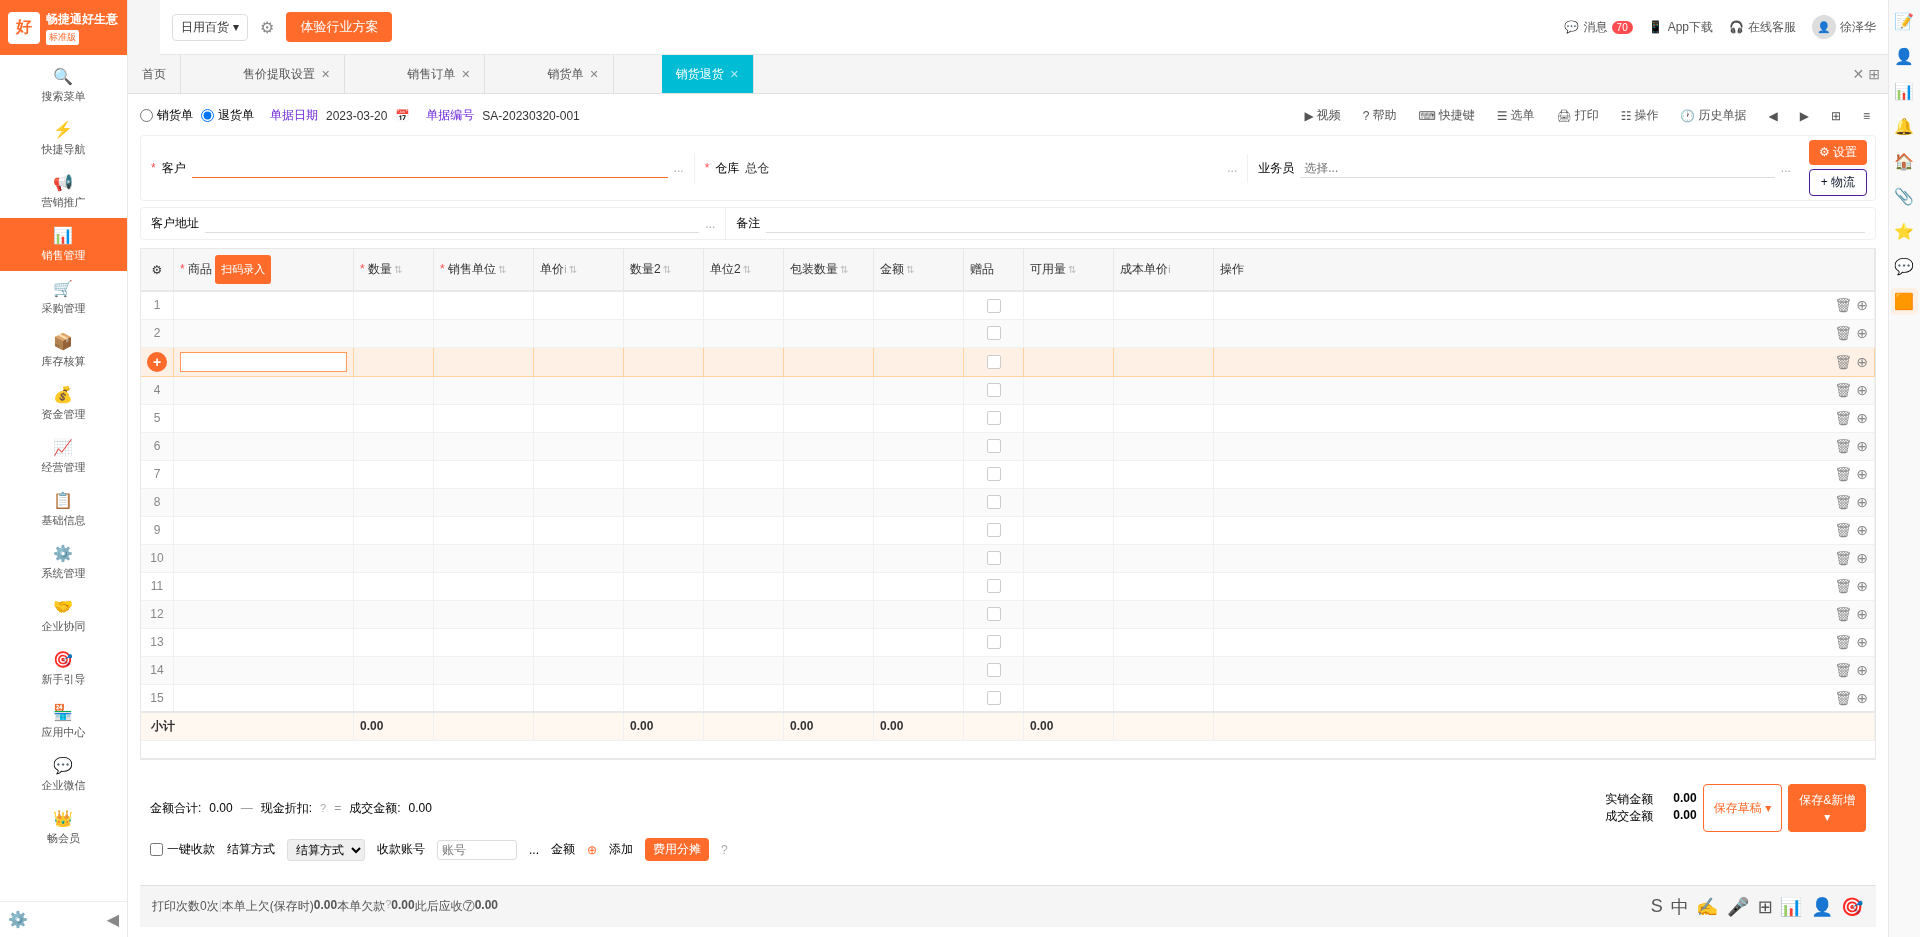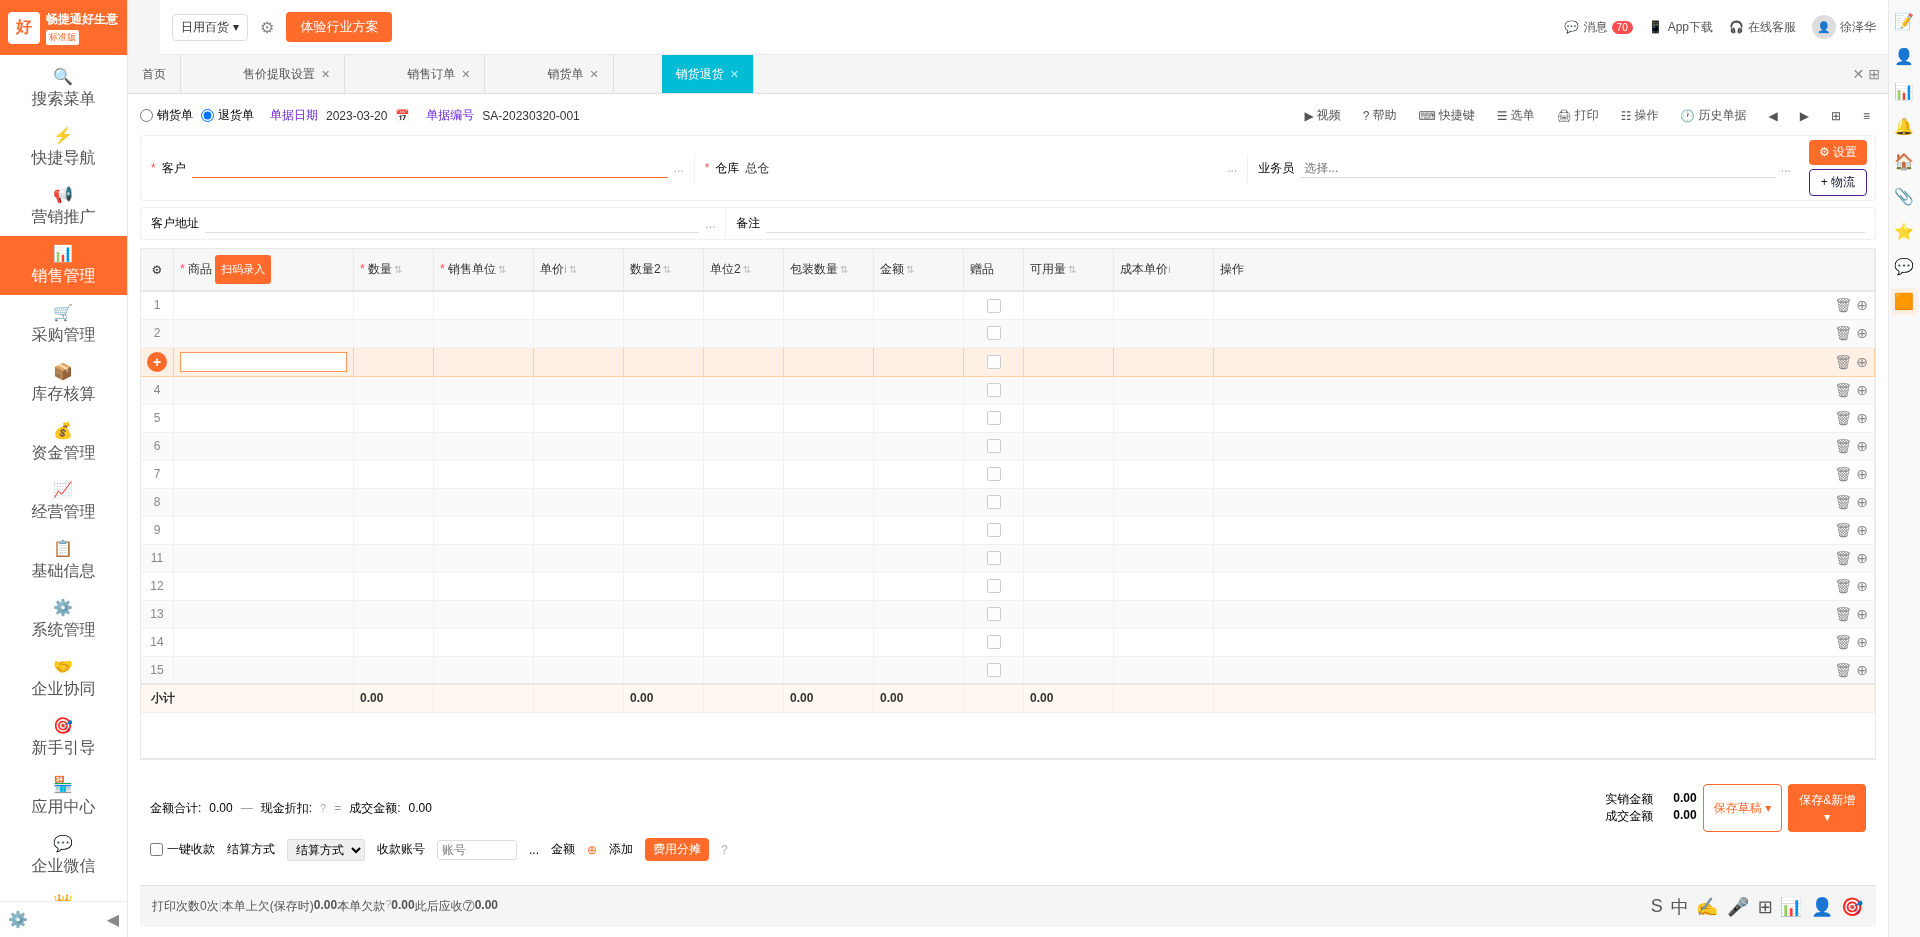--- a/index.html
+++ b/index.html
@@ -7,21 +7,21 @@
 
     
     .sidebar { width: 128px; background: #fff; display: flex; flex-direction: column; border-right: 1px solid #e8e8e8; flex-shrink: 0; }
     .sidebar-logo { background: #ff6b2b; padding: 10px 8px; display: flex; align-items: center; gap: 6px; height: 55px; }
     .sidebar-logo-icon { width: 32px; height: 32px; background: #fff; border-radius: 4px; display: flex; align-items: center; justify-content: center; font-size: 16px; color: #ff6b2b; font-weight: bold; }
     .sidebar-logo-badge { background: #fff; color: #ff6b2b; font-size: 9px; padding: 1px 3px; border-radius: 2px; margin-top: 2px; display: inline-block; }
     .sidebar-nav { flex: 1; overflow-y: auto; padding: 4px 0; }
     .sidebar-item { display: flex; flex-direction: column; align-items: center; padding: 8px 4px; cursor: pointer; color: #555; gap: 3px; }
     .sidebar-item.active { background: #ff6b2b; color: #fff; }
     .sidebar-item-icon { font-size: 16px; }
-    .sidebar-item-label { font-size: 16px; text-align: center; }
+    .sidebar-item-label { font-size: 11px; text-align: center; }
     .sidebar-bottom { padding: 8px; display: flex; align-items: center; justify-content: space-between; border-top: 1px solid #eee; }
     .sidebar-bottom-icon { font-size: 16px; color: #888; cursor: pointer; }
 
     
     .main { flex: 1; display: flex; flex-direction: column; overflow: hidden; }
 
     
     .topbar { height: 55px; background: #fff; display: flex; align-items: center; padding: 0 12px; border-bottom: 1px solid #e8e8e8; gap: 8px; margin-left: 32px; }
     .topbar-select { display: flex; align-items: center; gap: 4px; border: 1px solid #ddd; border-radius: 4px; padding: 4px 8px; cursor: pointer; color: #333; }
     .topbar-gear { color: #888; cursor: pointer; font-size: 16px; padding: 4px; }
@@ -539,20 +539,40 @@
               <td></td>
               <td></td>
               <td>
                 <div class="action-cell">
                   <span class="action-icon">🗑</span>
                   <span class="action-icon">⊕</span>
                 </div>
               </td>
             </tr>
           <tr>
+              <td class="row-num">10</td>
+              <td></td>
+              <td></td>
+              <td></td>
+              <td></td>
+              <td></td>
+              <td></td>
+              <td></td>
+              <td></td>
+              <td class="checkbox-cell"><span class="checkbox"></span></td>
+              <td></td>
+              <td></td>
+              <td>
+                <div class="action-cell">
+                  <span class="action-icon">🗑</span>
+                  <span class="action-icon">⊕</span>
+                </div>
+              </td>
+            </tr>
+          <tr>
               <td class="row-num">11</td>
               <td></td>
               <td></td>
               <td></td>
               <td></td>
               <td></td>
               <td></td>
               <td></td>
               <td></td>
               <td class="checkbox-cell"><span class="checkbox"></span></td>

